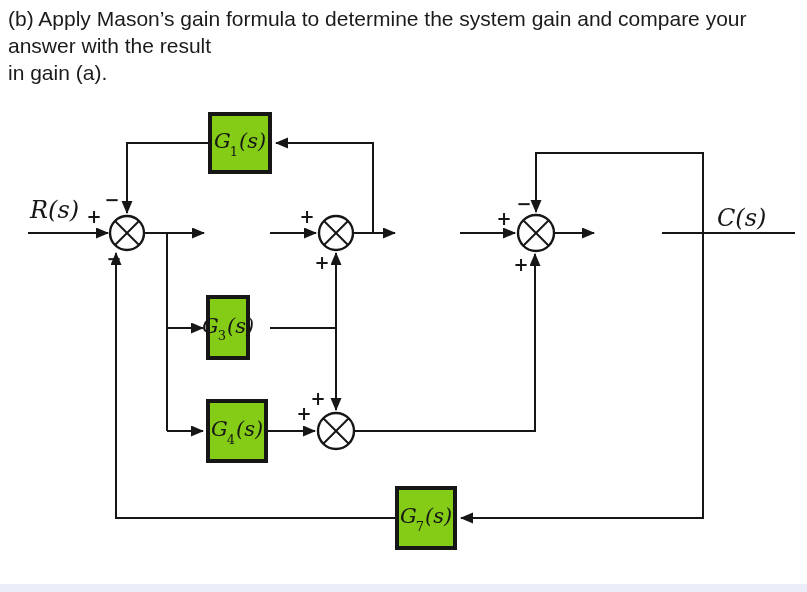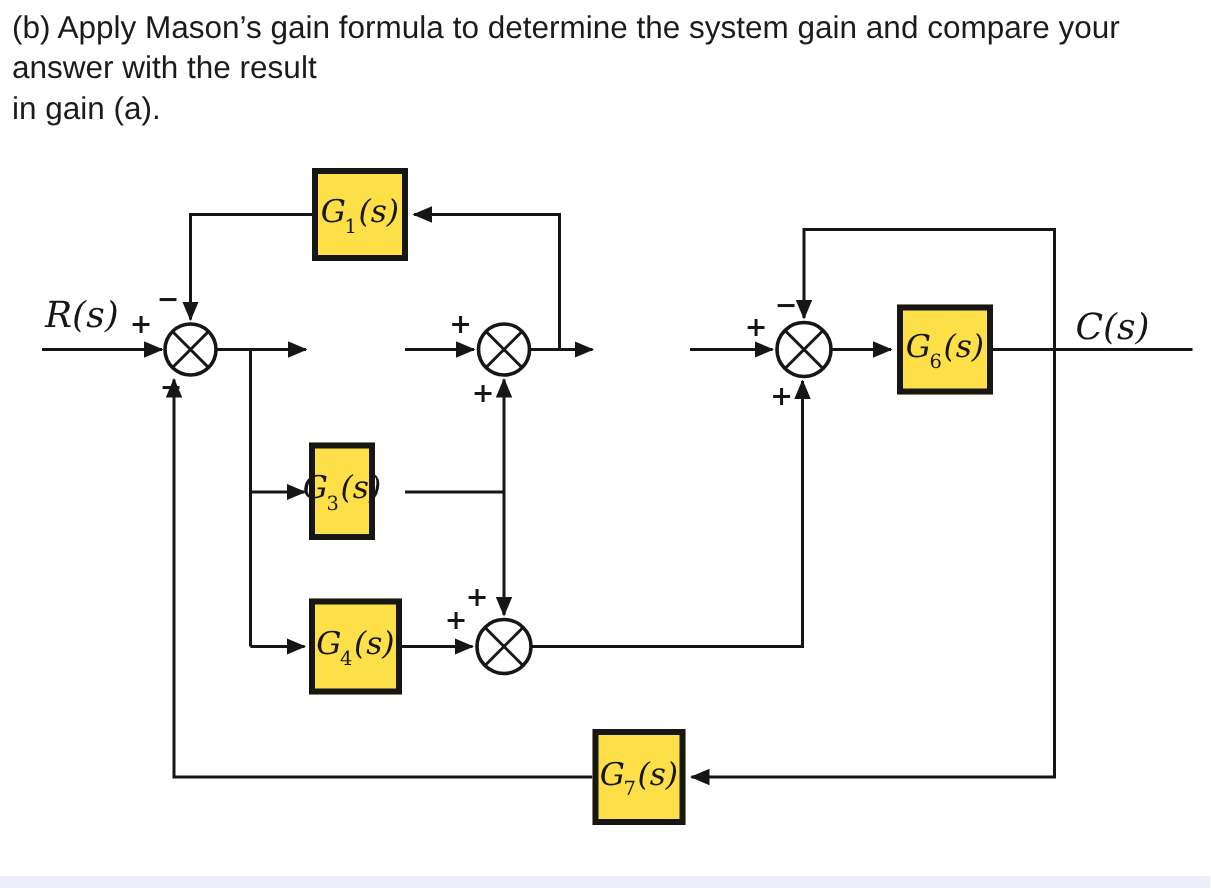--- a/index.html
+++ b/index.html
@@ -4,21 +4,21 @@
 <style>
   html,body{margin:0;padding:0;background:#fff;}
   #page{position:relative;width:807px;height:592px;background:#ffffff;overflow:hidden;
         font-family:"Liberation Sans",sans-serif;}
   .instruction{position:absolute;left:8px;top:5px;width:792px;color:#1b1b1b;
         font-size:21px;line-height:27px;}
   #wires{position:absolute;left:0;top:0;}
   .w{fill:none;stroke:#161616;stroke-width:2;}
   .sumcircle{fill:#ffffff;stroke:#161616;stroke-width:2.4;}
   .sumx{stroke:#161616;stroke-width:2;}
-  .block{position:absolute;box-sizing:border-box;border:4px solid #161616;background:#fde047;
+  .block{position:absolute;box-sizing:border-box;border:4px solid #161616;background:#84cc16;
         display:flex;align-items:center;justify-content:center;}
   .blabel{font-family:"DejaVu Serif",serif;font-style:italic;font-size:21px;color:#161616;
         white-space:nowrap;}
   .blabel sub{font-style:normal;font-size:13px;position:relative;top:2px;left:-1px;}
   .io-label{position:absolute;font-family:"DejaVu Serif",serif;font-style:italic;
         font-size:24px;color:#161616;white-space:nowrap;}
   .sign{position:absolute;transform:translate(-50%,-50%);font-family:"DejaVu Serif",serif;
         font-size:18px;font-weight:600;color:#161616;line-height:1;}
   .footer-strip{position:absolute;left:0;top:584px;width:807px;height:8px;background:#ebeef8;}
 </style>
@@ -90,23 +90,20 @@
 
   <div class="block" style="left:208px;top:112px;width:64px;height:62px">
     <span class="blabel"><i>G</i><sub>1</sub><i>(s)</i></span>
   </div>
   <div class="block" style="left:206px;top:295px;width:44px;height:65px">
     <span class="blabel"><i>G</i><sub>3</sub><i>(s)</i></span>
   </div>
   <div class="block" style="left:206px;top:399px;width:62px;height:64px">
     <span class="blabel"><i>G</i><sub>4</sub><i>(s)</i></span>
   </div>
-  <div class="block" style="left:598px;top:203px;width:64px;height:60px">
-    <span class="blabel"><i>G</i><sub>6</sub><i>(s)</i></span>
-  </div>
   <div class="block" style="left:395px;top:486px;width:62px;height:64px">
     <span class="blabel"><i>G</i><sub>7</sub><i>(s)</i></span>
   </div>
 
   <div class="io-label" style="left:30px;top:196px">R(s)</div>
   <div class="io-label" style="left:717px;top:204px">C(s)</div>
 
   <span class="sign" style="left:94px;top:217px">+</span>
   <span class="sign" style="left:112px;top:200px">−</span>
   <span class="sign" style="left:114px;top:259px">−</span>

